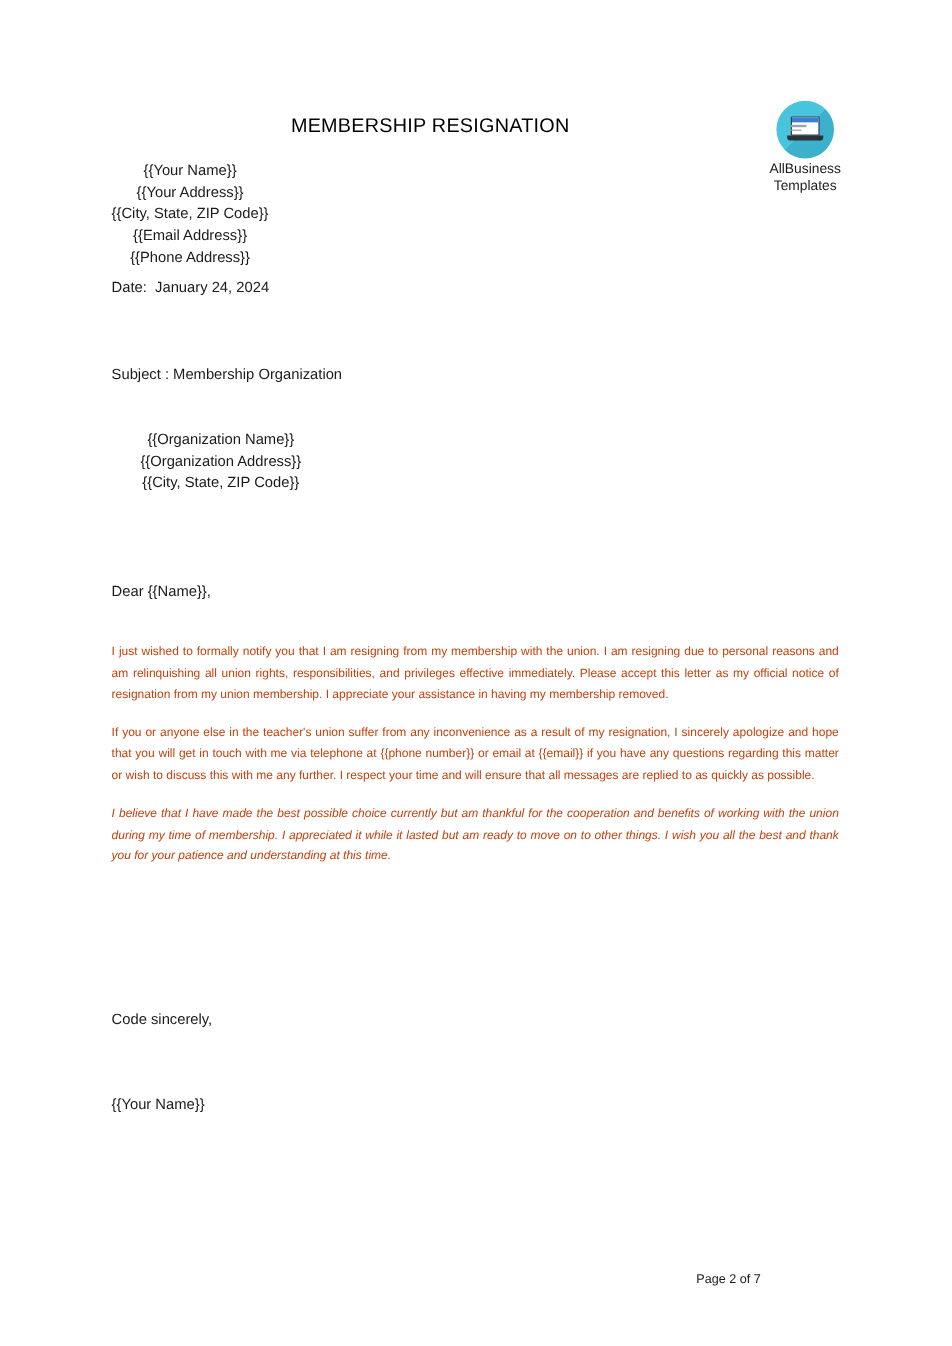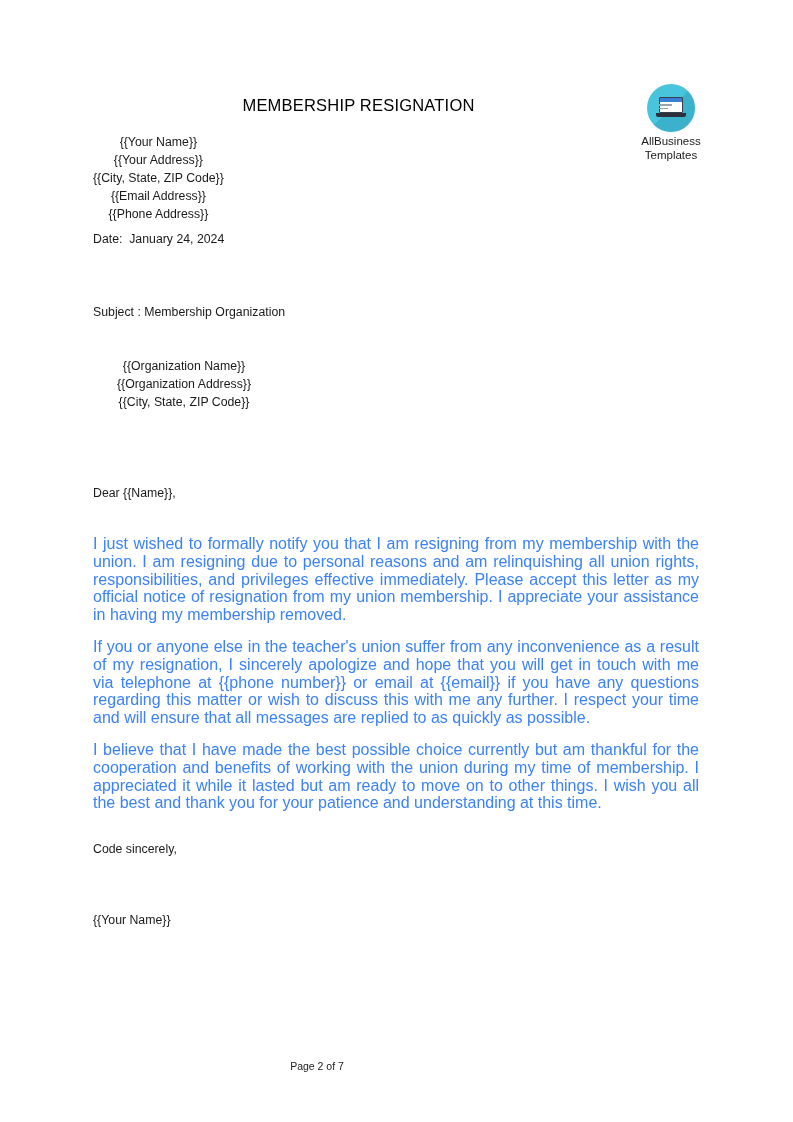--- a/index.html
+++ b/index.html
@@ -129,37 +129,37 @@
   .salutation   { top: 459px; margin-top: 25px; }
   .closing      { top: 840px; }
   .signature    { top: 911px; }
 
   
   .body-copy {
     position: absolute;
     left: 93px;
     top: 535px;
     width: 606px;
-    font-size: 16px;
+    font-size: 10px;
     line-height: 17.8px;
     text-align: justify;
-    color: #3b82f6;
+    color: #c2410c;
   }
   .body-copy p {
     margin: 0 0 14px 0;
   }
-  .body-copy p:last-child { margin-bottom: 0; }
+  .body-copy p:last-child { margin-bottom: 0; font-style: italic; }
 
   
   .footer {
     position: absolute;
     top: 1060px;
     left: 0;
     width: 634px;
-    text-align: center;
+    text-align: right;
     font-size: 10.5px;
     color: #1a1a1a;
   }
 </style>
 </head>
 <body>
 
 <div class="page">
 
   <div class="logo-block">

